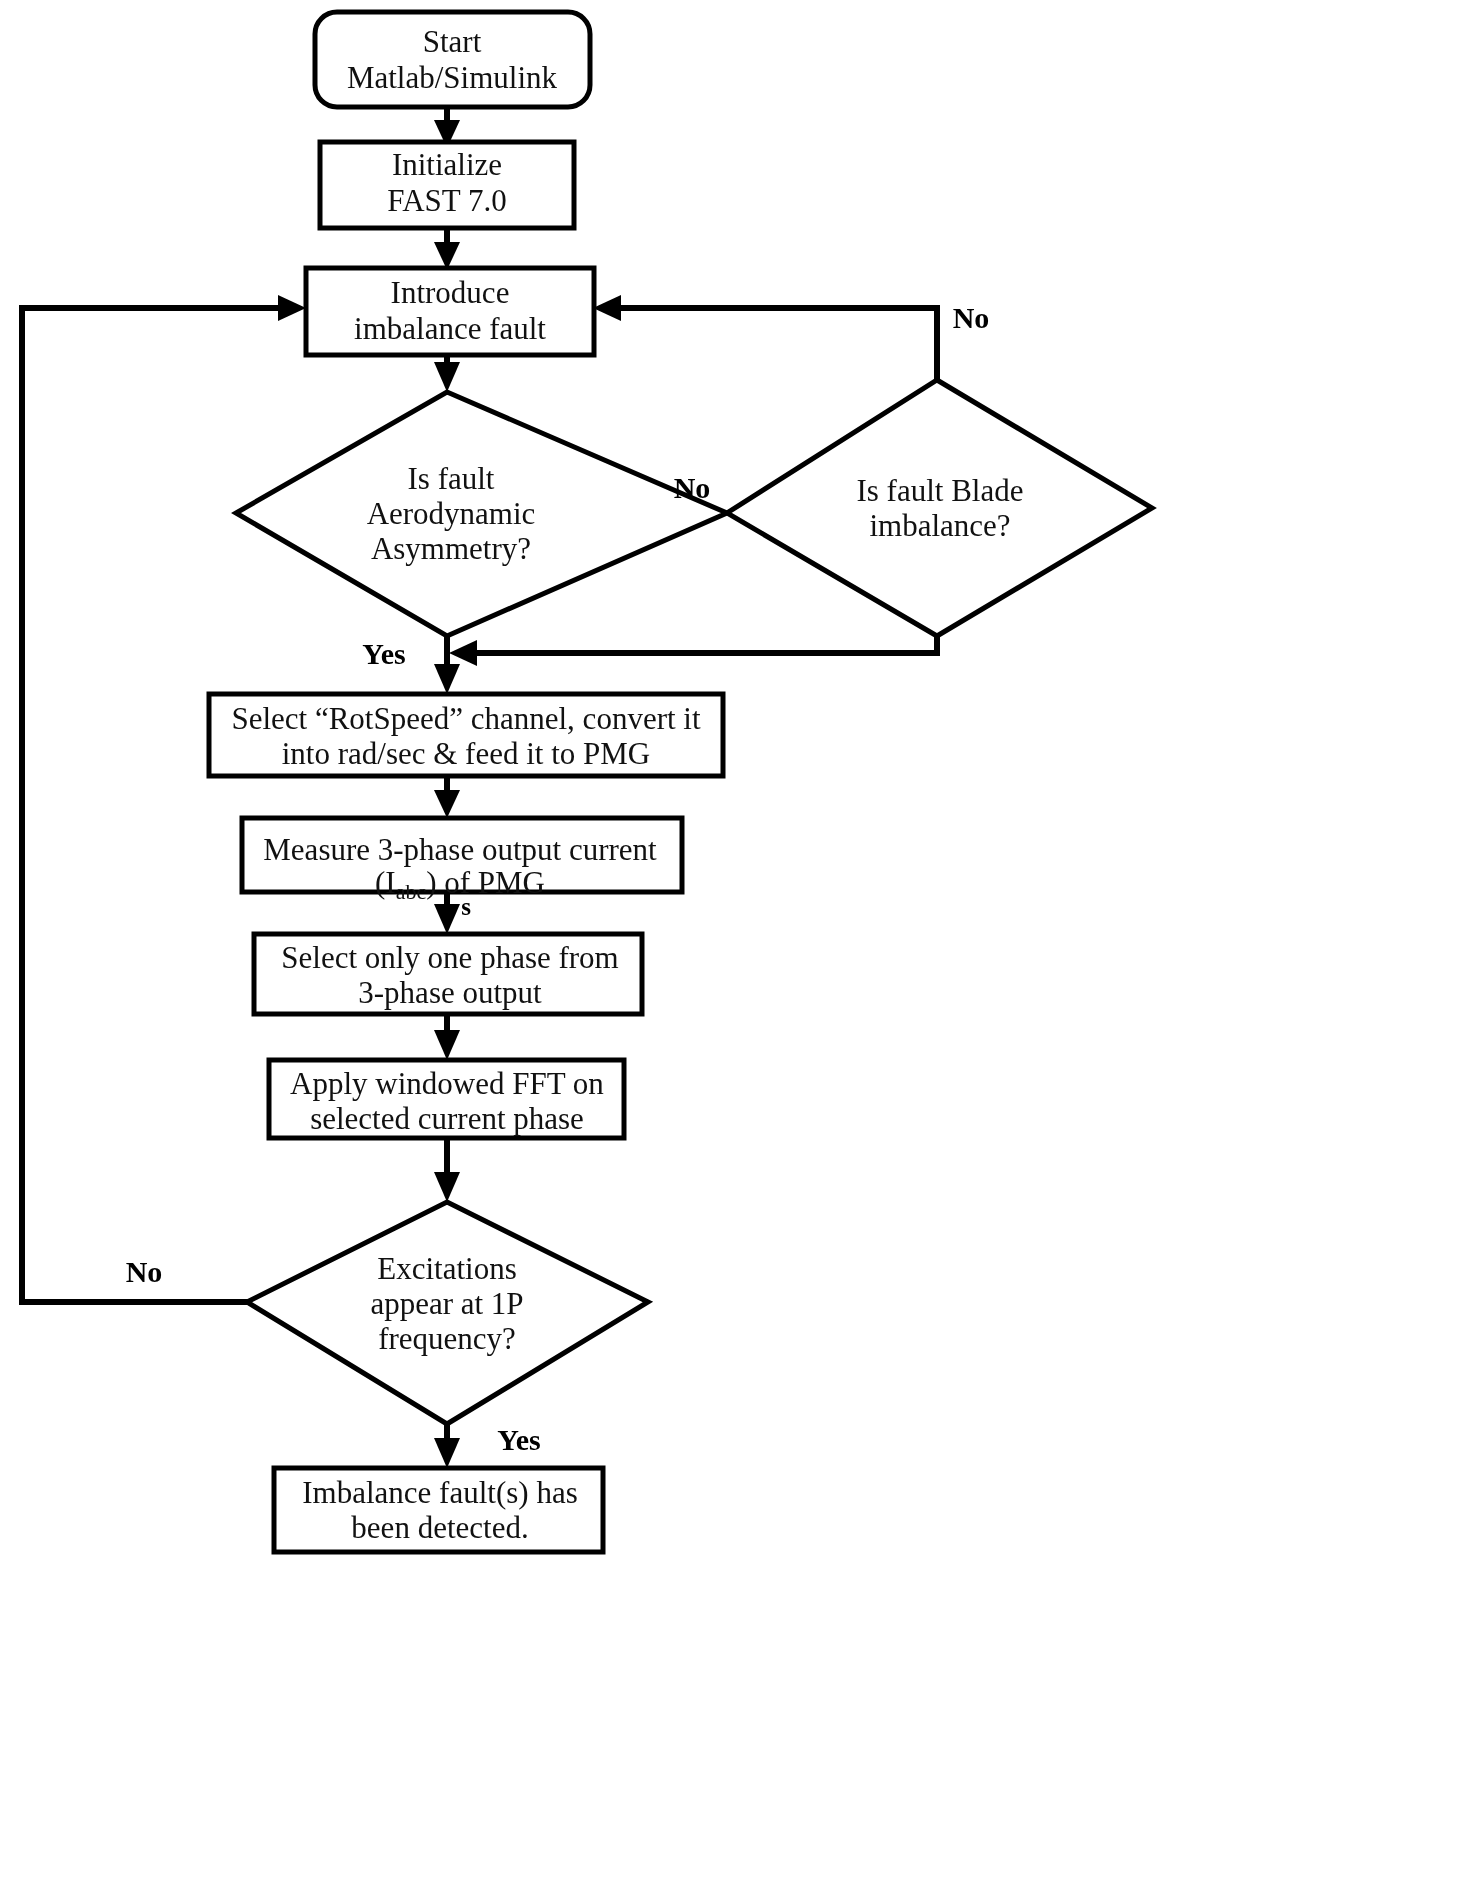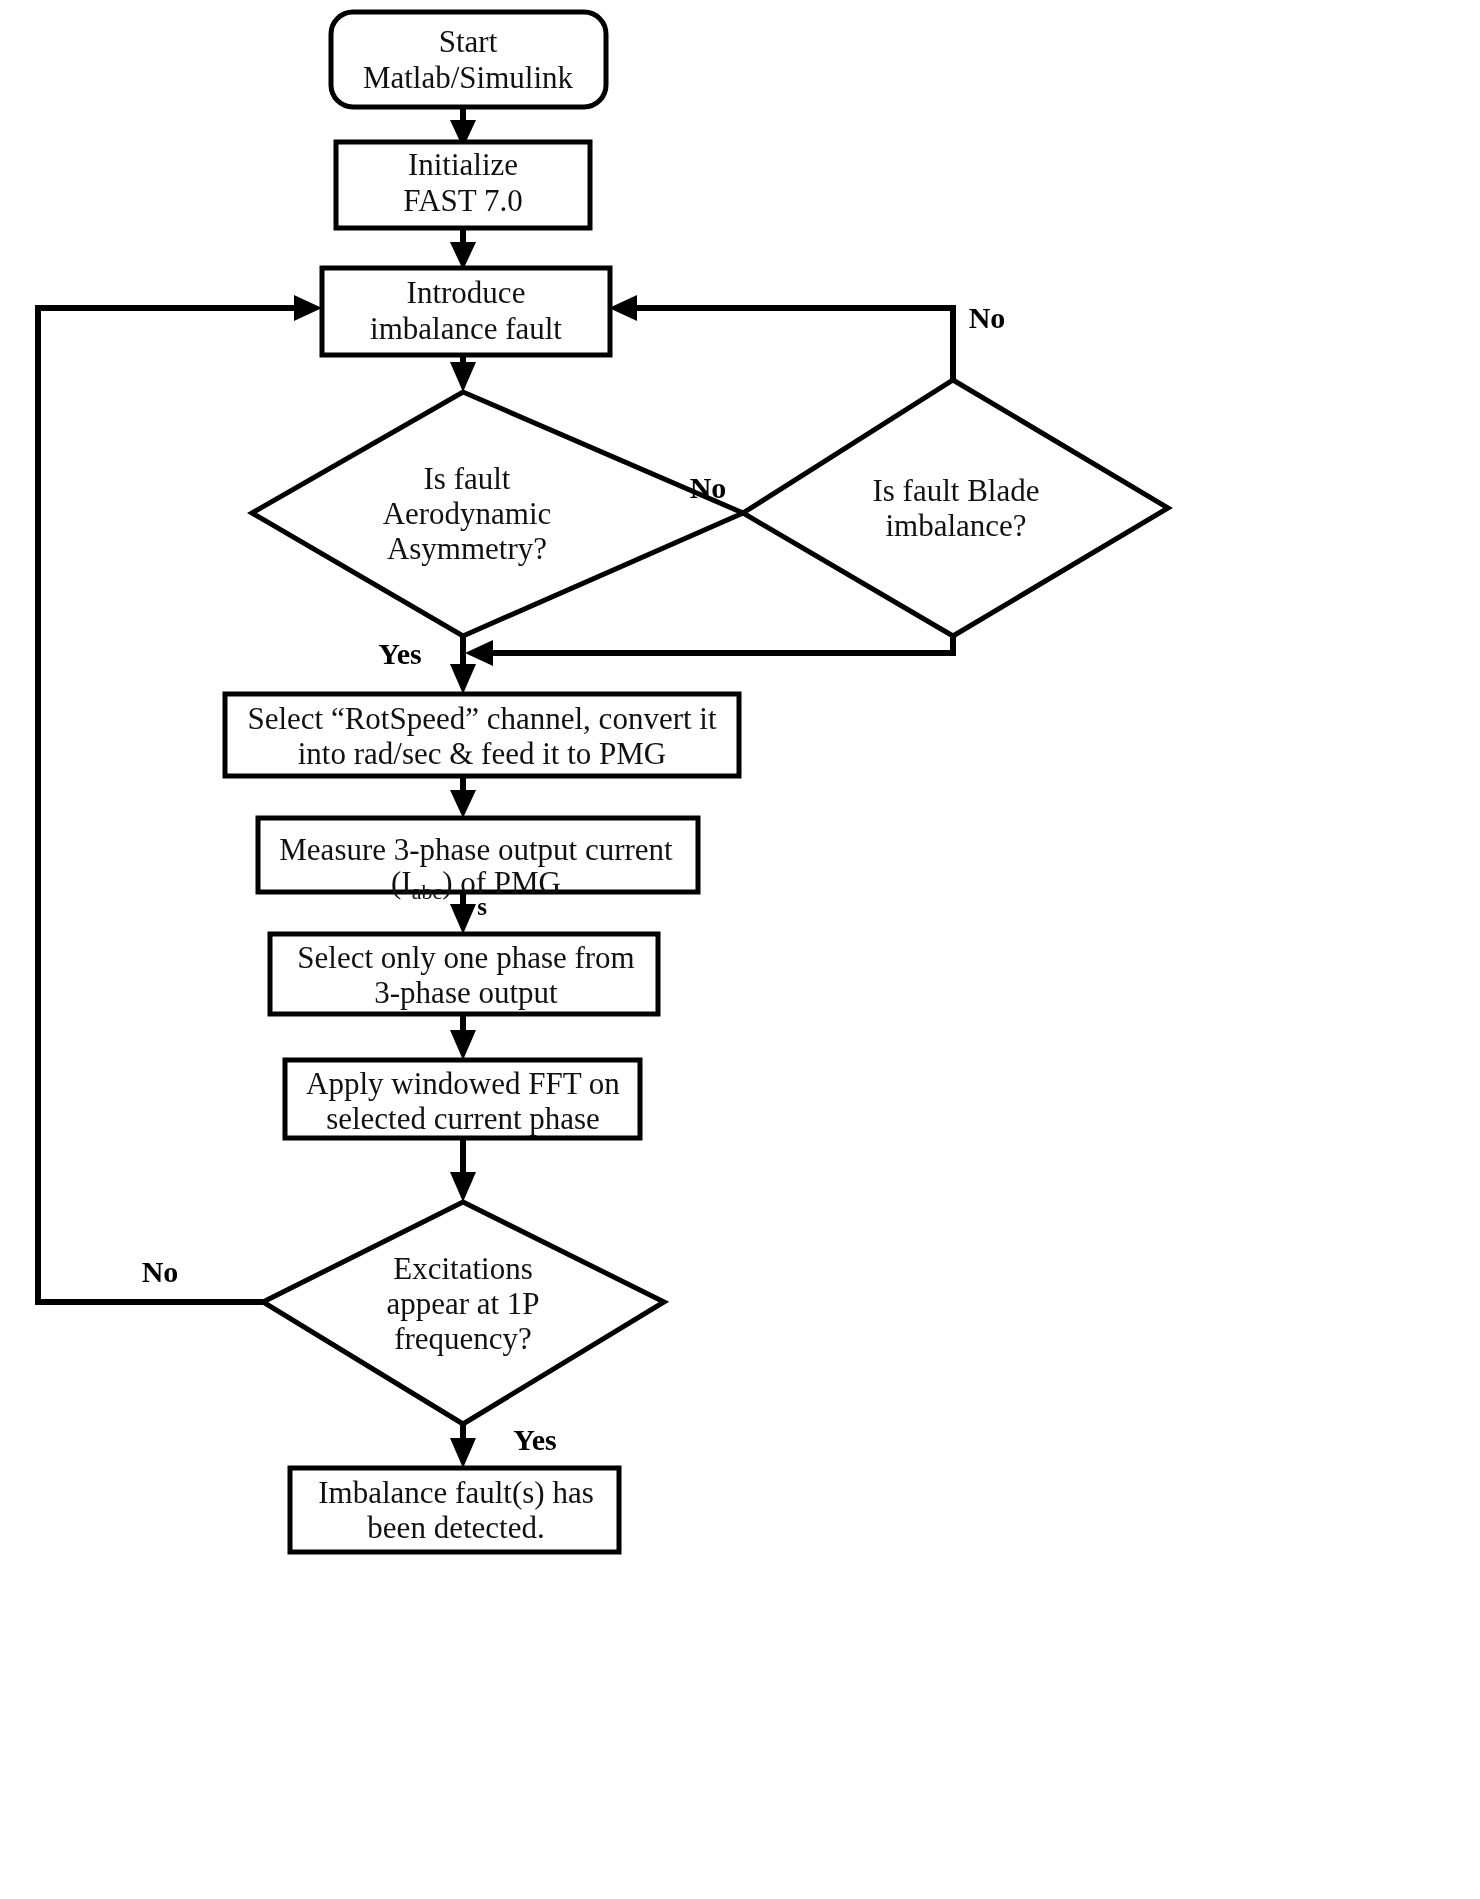--- a/index.html
+++ b/index.html
@@ -7,21 +7,20 @@
     padding: 0;
     background: #ffffff;
   }
   #stage {
     position: relative;
     width: 1456px;
     height: 1899px;
     background: #ffffff;
     font-family: "Liberation Serif", "DejaVu Serif", serif;
     overflow: hidden;
-    margin-left: 16px;
   }
   svg#flow {
     position: absolute;
     left: 0;
     top: 0;
     width: 1480px;
     height: 1899px;
   }
   .node-shape {
     fill: #ffffff;

